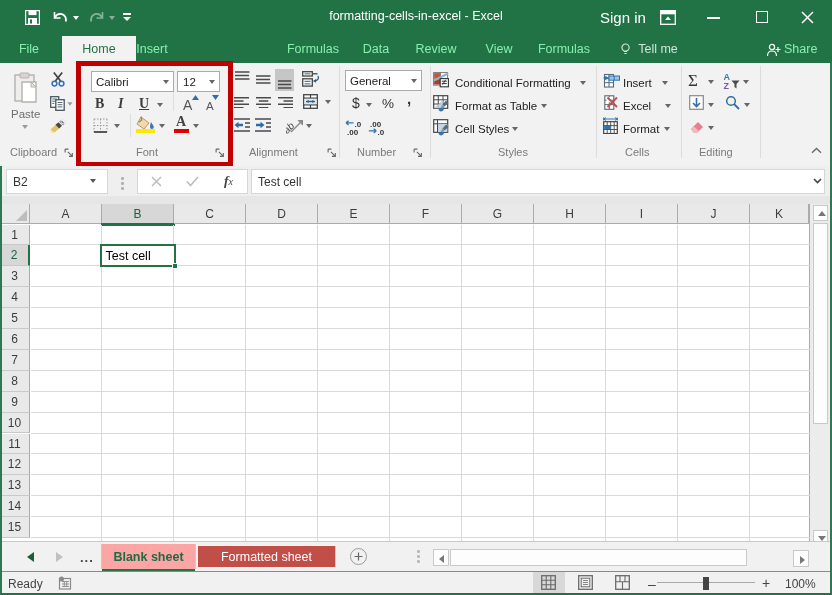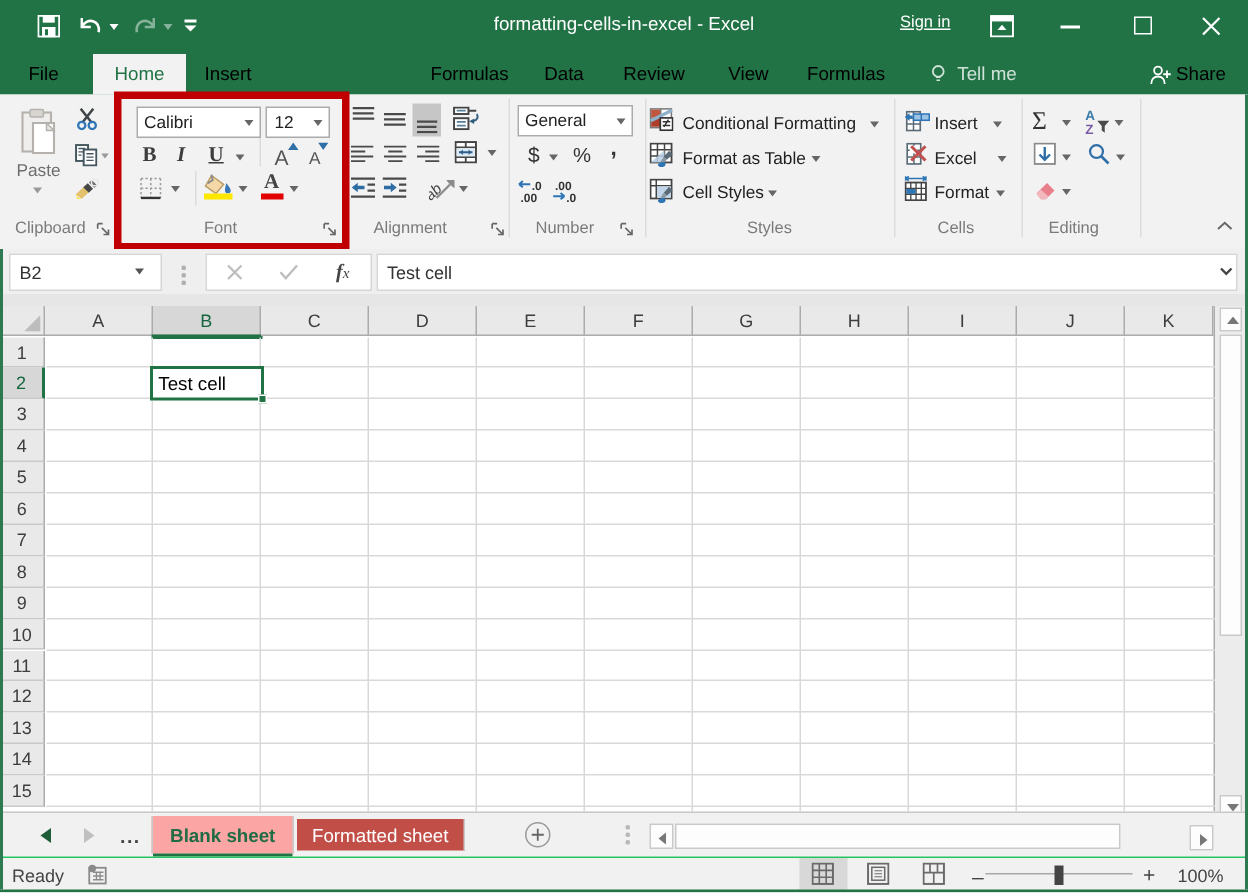--- a/index.html
+++ b/index.html
@@ -4,25 +4,25 @@
 <style>
 * { margin:0; padding:0; box-sizing:border-box; }
 html,body { width:832px; height:595px; overflow:hidden; }
 body { font-family:"Liberation Sans", sans-serif; }
 #app { position:relative; width:832px; height:595px; background:#f2f2f2; overflow:hidden; }
 .abs { position:absolute; }
 
 
 #titlebar { position:absolute; left:0; top:0; width:832px; height:36px; background:#217346; color:#fff; }
 #titlebar .title { position:absolute; left:0; right:0; top:9px; text-align:center; font-size:12.5px; color:#fff; }
-#signin { position:absolute; left:600px; top:9px; font-size:11px;text-decoration:underline; }
+#signin { position:absolute; left:600px; top:9px; font-size:15px; }
 
 
 #tabrow { position:absolute; left:0; top:36px; width:832px; height:27px; background:#217346; }
-.rtab { position:absolute; top:0; height:27px; line-height:27px; color:#000000; font-size:12.5px; text-align:center; }
+.rtab { position:absolute; top:0; height:27px; line-height:27px; color:#86efac; font-size:12.5px; text-align:center; }
 .rtab.active { background:#f2f2f2; color:#217346; }
 
 
 #ribbon { position:absolute; left:0; top:63px; width:832px; height:103px; background:#f2f2f2; }
 .glabel { position:absolute; font-size:11px; color:#7a7a7a; }
 .gsep { position:absolute; top:3px; width:1px; height:92px; background:#dcdcdc; }
 .launcher { position:absolute; width:10px; height:10px; }
 .combo { position:absolute; background:#fff; border:1px solid #ababab; font-size:11.5px; color:#222; }
 .caret { position:absolute; width:0; height:0; border-left:3.5px solid transparent; border-right:3.5px solid transparent; border-top:4px solid #666; }
 .ribtxt { position:absolute; font-size:11.5px; color:#222; }
@@ -84,21 +84,21 @@
     </svg>
 
     <div class="abs" style="left:707px;top:17px;width:13px;height:1.6px;background:#fff"></div>
     <div class="abs" style="left:756px;top:11px;width:12px;height:12px;border:1.4px solid #fff"></div>
     <svg class="abs" style="left:801px;top:11px" width="13" height="13" viewBox="0 0 13 13">
       <path d="M1 1 L12 12 M12 1 L1 12" stroke="#fff" stroke-width="1.5"></path>
     </svg>
   </div>
   <div id="tabrow">
     <div class="rtab" style="left:9px;width:40px">File</div>
-    <div class="rtab active" style="left:62px;width:62px;font-weight:bold;font-weight:normal">Home</div>
+    <div class="rtab active" style="left:62px;width:74px;font-weight:bold;font-weight:normal">Home</div>
     <div class="rtab" style="left:130px;width:44px">Insert</div>
     <div class="rtab" style="left:278px;width:70px">Formulas</div>
     <div class="rtab" style="left:354px;width:44px">Data</div>
     <div class="rtab" style="left:408px;width:56px">Review</div>
     <div class="rtab" style="left:477px;width:44px">View</div>
     <div class="rtab" style="left:526px;width:76px">Formulas</div>
 
     <svg class="abs" style="left:620px;top:7px" width="11" height="14" viewBox="0 0 11 14">
       <circle cx="5.5" cy="4.6" r="3.6" fill="none" stroke="#cfe3d8" stroke-width="1.2"></circle>
       <path d="M4 8.5 L7 8.5 M4.3 10.5 L6.7 10.5" stroke="#cfe3d8" stroke-width="1.1"></path>
@@ -489,21 +489,21 @@
         <path d="M8 0 L1 5 L8 10 Z" fill="#1e5c38"></path>
       </svg>
     <svg class="abs" style="left:55px;top:10px" width="9" height="10" viewBox="0 0 9 10">
         <path d="M1 0 L8 5 L1 10 Z" fill="#c0c0c0"></path>
       </svg>
     <div class="abs" style="left:80px;top:8px;font-size:13px;font-weight:bold;color:#444;letter-spacing:1px">...</div>
     <div class="abs" style="left:101px;top:2px;width:95px;height:25px;background:#fca5a5;border-left:1px solid #c9c9c9;border-right:1px solid #c9c9c9">
       <div style="position:absolute;left:0;right:0;top:6px;text-align:center;font-size:12.5px;font-weight:bold;color:#1f6b44">Blank sheet</div>
       <div style="position:absolute;left:0;bottom:-3px;width:100%;height:3px;background:#217346"></div>
     </div>
-    <div class="abs" style="left:198px;top:4px;width:112px;height:21px;background:#c24e48;border-right:1px solid #c9c9c9">
+    <div class="abs" style="left:198px;top:4px;width:138px;height:21px;background:#c24e48;border-right:1px solid #c9c9c9">
       <div style="position:absolute;left:0;right:0;top:4px;text-align:center;font-size:12.5px;color:#fff">Formatted sheet</div>
     </div>
     <div class="abs" style="left:350px;top:6px;width:17px;height:17px;border:1px solid #9a9a9a;border-radius:50%">
       <svg class="abs" style="left:3px;top:3px" width="9" height="9" viewBox="0 0 9 9">
           <path d="M4.5 0.5 v8 M0.5 4.5 h8" stroke="#666" stroke-width="1.2"></path>
         </svg>
     </div>
     <div class="abs" style="left:417px;top:8px;width:2.5px;height:2.5px;background:#b8b8b8;border-radius:50%"></div>
     <div class="abs" style="left:417px;top:13px;width:2.5px;height:2.5px;background:#b8b8b8;border-radius:50%"></div>
     <div class="abs" style="left:417px;top:18px;width:2.5px;height:2.5px;background:#b8b8b8;border-radius:50%"></div>

